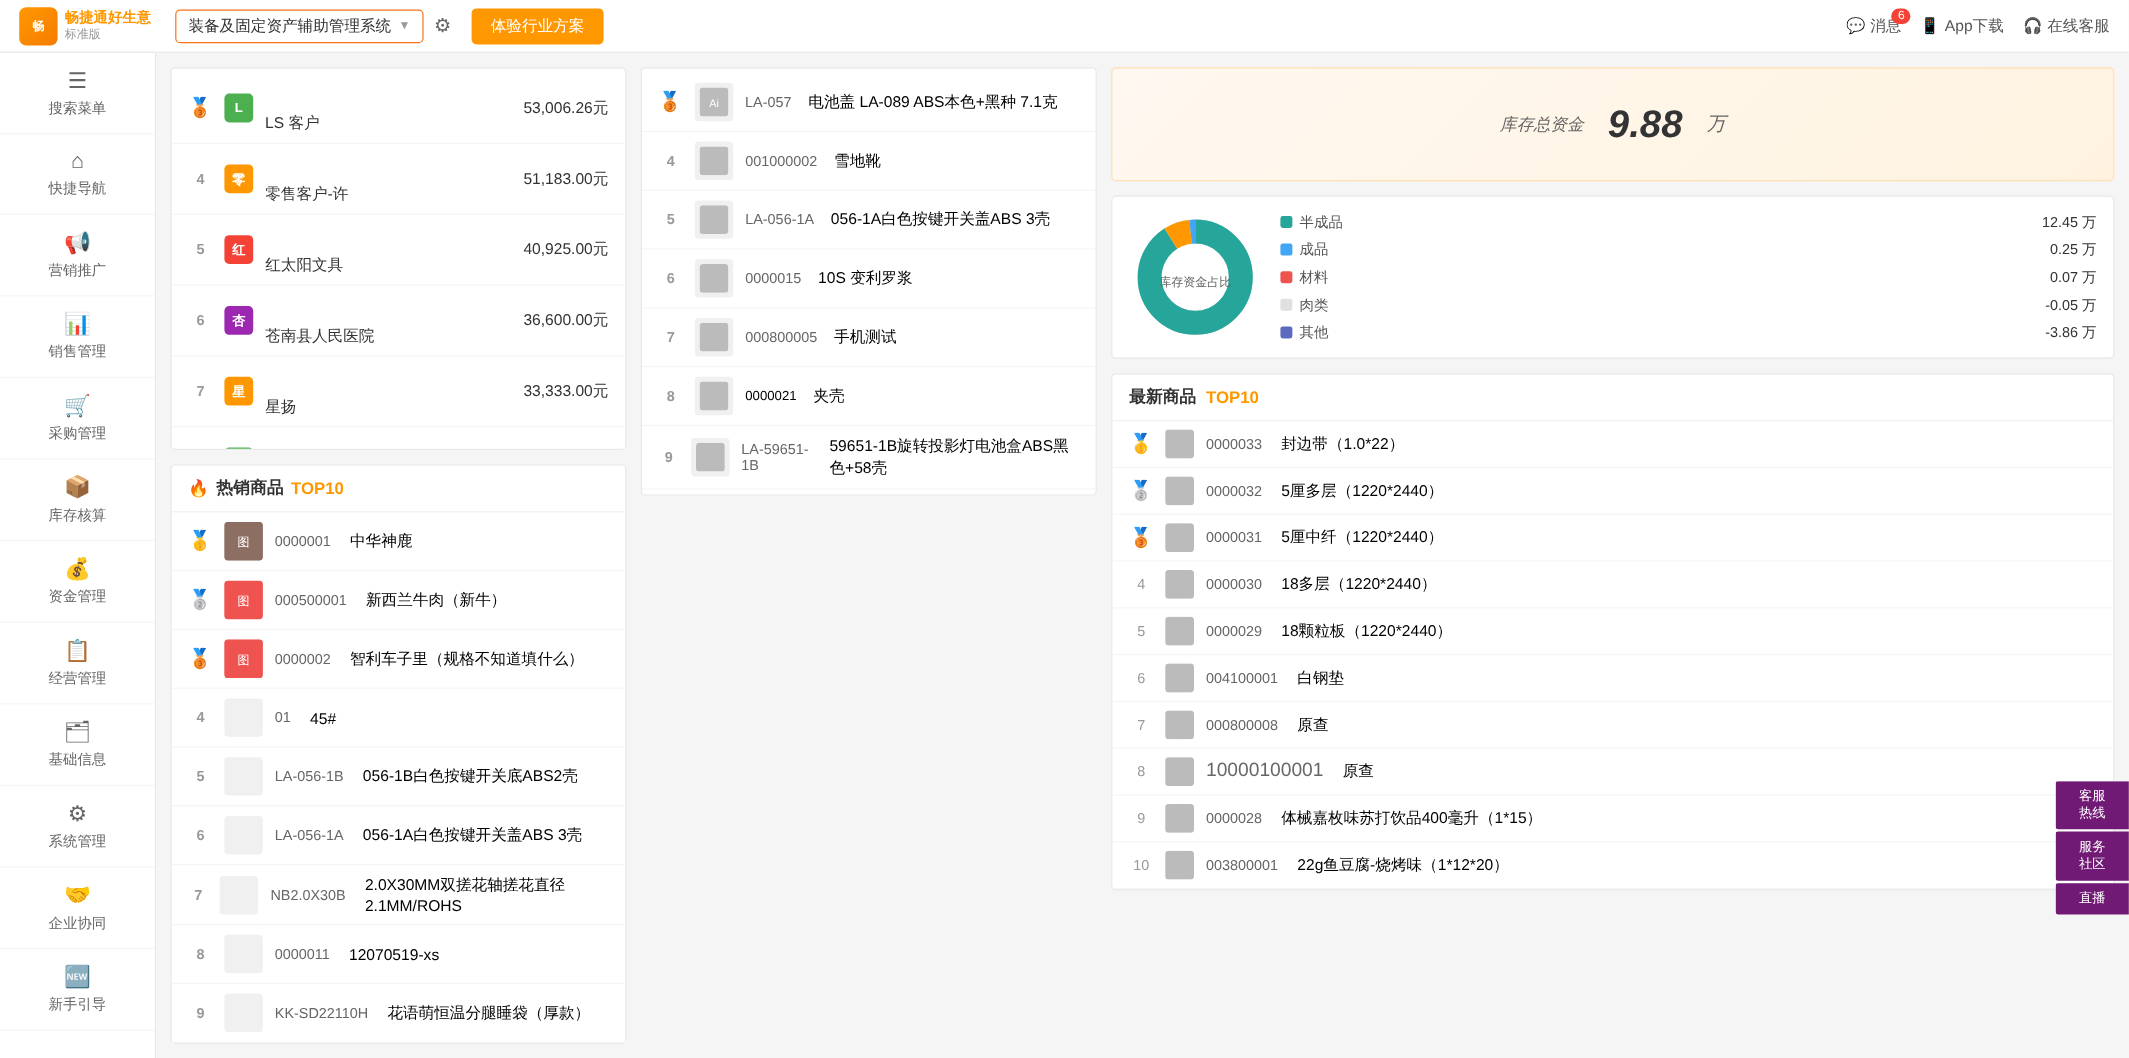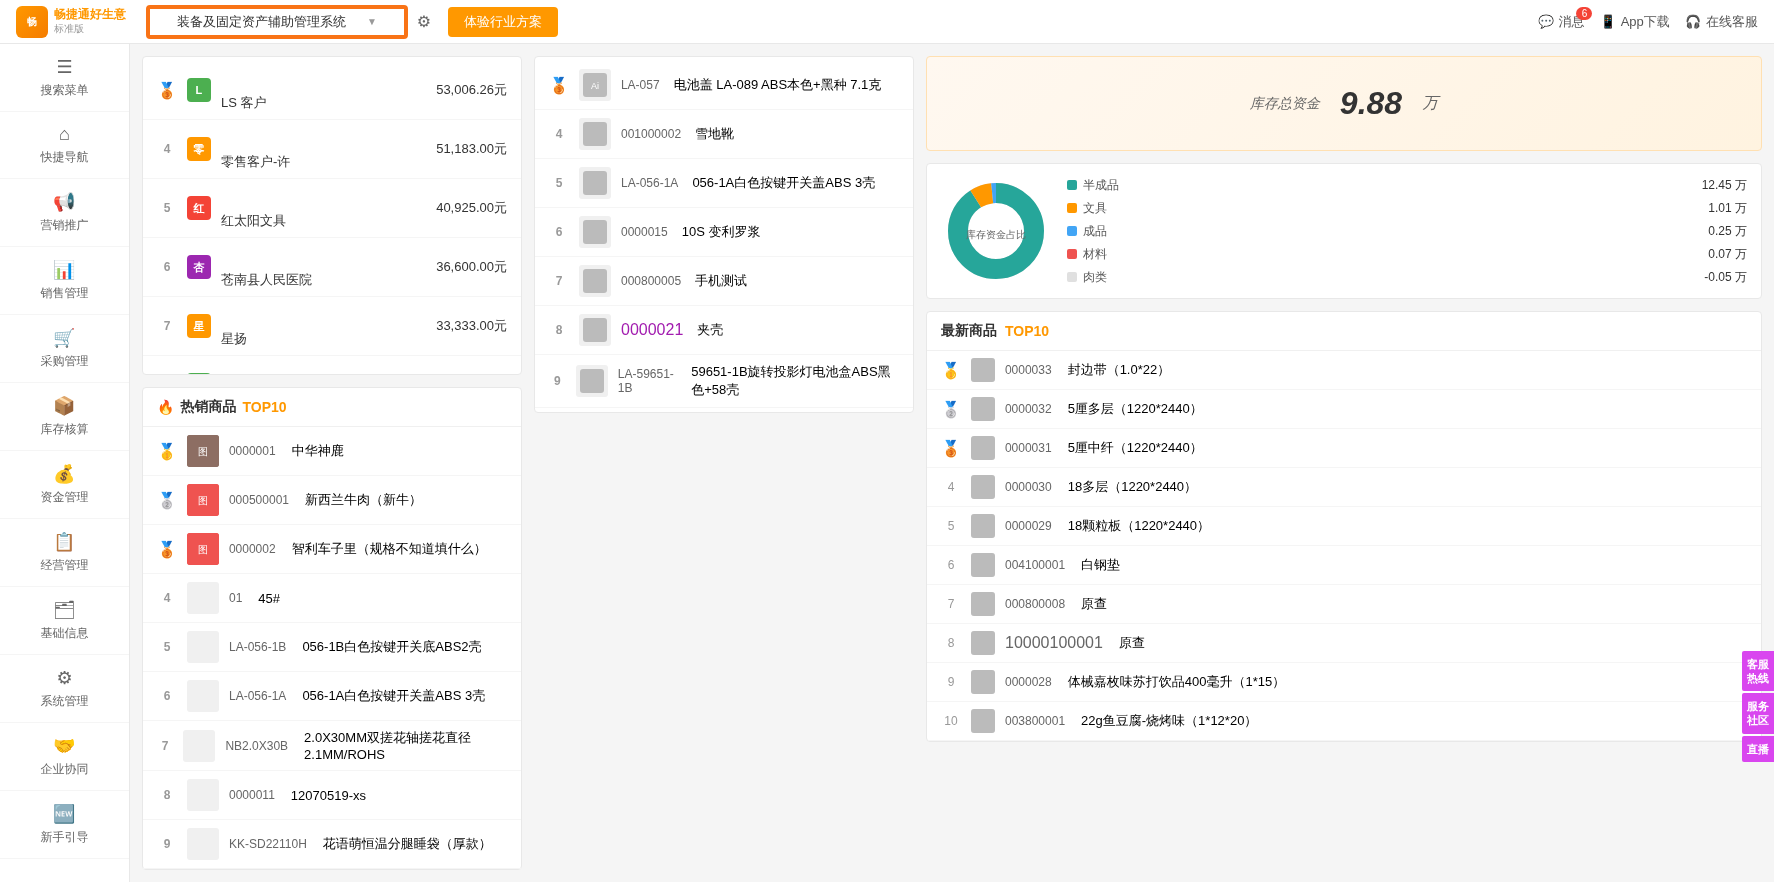--- a/index.html
+++ b/index.html
@@ -25,23 +25,23 @@
     .logo-icon {
       width: 32px; height: 32px;
       background: linear-gradient(135deg, #ff9800, #f57c00);
       border-radius: 6px;
       display: flex; align-items: center; justify-content: center;
       color: #fff; font-size: 10px; font-weight: bold;
     }
     .logo-text { font-size: 12px; color: #ff9800; font-weight: bold; line-height: 1.2; }
     .logo-sub { font-size: 10px; color: #999; }
     .system-selector {
-      display: flex; align-items: center; gap: 21px;
-      border: 4px solid #f97316; border-radius: 4px;
-      padding: 4px 27px; cursor: pointer; background: #fff;
+      display: flex; align-items: center; gap: 6px;
+      border: 1px solid #f97316; border-radius: 4px;
+      padding: 4px 10px; cursor: pointer; background: #fff;
       font-size: 13px; color: #333;
     }
     .system-selector .arrow { color: #999; font-size: 10px; }
     .gear-btn {
       width: 32px; height: 32px;
       border: none; background: none; cursor: pointer;
       color: #666; font-size: 16px; display: flex; align-items: center; justify-content: center;
     }
     .trial-btn {
       background: #ff9800; color: #fff; border: none; border-radius: 4px;
@@ -178,25 +178,24 @@
     ::-webkit-scrollbar { width: 4px; height: 4px; }
     ::-webkit-scrollbar-track { background: #f0f0f0; }
     ::-webkit-scrollbar-thumb { background: #ccc; border-radius: 4px; }
 
     
     .float-service {
       position: fixed; right: 0; bottom: 120px;
       display: flex; flex-direction: column; gap: 2px;
     }
     .float-btn {
-      width: 32px; padding: 6px 4px;
-      background: #d946ef; color: #fff; font-size: 11px;
+      width: 61px; padding: 6px 4px;
+      background: #701a75; color: #fff; font-size: 11px;
       text-align: center; cursor: pointer; border-radius: 2px 0 0 2px;
       line-height: 1.3;
-      font-weight: bold;
     }
 
     
     .hot-section { background: #fff; border-radius: 4px; border: 1px solid #e8e8e8; }
     .section-header {
       padding: 10px 14px; border-bottom: 1px solid #f0f0f0;
       font-size: 14px; font-weight: bold; color: #333;
       display: flex; align-items: center; gap: 6px;
     }
   </style>
@@ -484,21 +483,21 @@
               <span style="font-size:12px;color:#666;margin-right:4px">000800005</span>
               <span>手机测试</span>
             </div>
             <div class="prod-rank-item">
               <span class="rank-num">8</span>
               <div class="prod-thumb">
                 <svg width="24" height="24" viewBox="0 0 24 24">
                     <rect width="24" height="24" rx="3" fill="#bbb"></rect>
                   </svg>
               </div>
-              <span style="font-size:16px;color:#a21caf;margin-right:4px">0000021</span>
+              <span style="font-size:11px;color:#000000;margin-right:4px">0000021</span>
               <span>夹壳</span>
             </div>
             <div class="prod-rank-item">
               <span class="rank-num">9</span>
               <div class="prod-thumb">
                 <svg width="24" height="24" viewBox="0 0 24 24">
                     <rect width="24" height="24" rx="3" fill="#bbb"></rect>
                   </svg>
               </div>
               <span style="font-size:12px;color:#666;margin-right:4px">LA-59651-1B</span>
@@ -535,38 +534,38 @@
                 <text x="55" y="62" text-anchor="middle" font-size="10" fill="#666">库存资金占比</text>
               </svg>
             </div>
             <div class="legend-list">
               <div class="legend-item">
                 <div class="legend-dot" style="background:#26a69a"></div>
                 <span class="legend-name">半成品</span>
                 <span class="legend-value">12.45 万</span>
               </div>
               <div class="legend-item">
-                <div class="legend-dot" style="background:#ff9800"></div>
-                <span class="legend-name">文具</span>
-                <span class="legend-value">1.01 万</span>
-              </div>
-              <div class="legend-item">
                 <div class="legend-dot" style="background:#42a5f5"></div>
                 <span class="legend-name">成品</span>
                 <span class="legend-value">0.25 万</span>
               </div>
               <div class="legend-item">
                 <div class="legend-dot" style="background:#ef5350"></div>
                 <span class="legend-name">材料</span>
                 <span class="legend-value">0.07 万</span>
               </div>
               <div class="legend-item">
                 <div class="legend-dot" style="background:#e0e0e0"></div>
                 <span class="legend-name">肉类</span>
                 <span class="legend-value">-0.05 万</span>
+              </div>
+              <div class="legend-item">
+                <div class="legend-dot" style="background:#5c6bc0"></div>
+                <span class="legend-name">其他</span>
+                <span class="legend-value">-3.86 万</span>
               </div>
             </div>
           </div>
         </div>
 
         <div class="card">
           <div class="card-header">
             <span>最新商品</span>
             <span class="top10-label">TOP10</span>
           </div>

